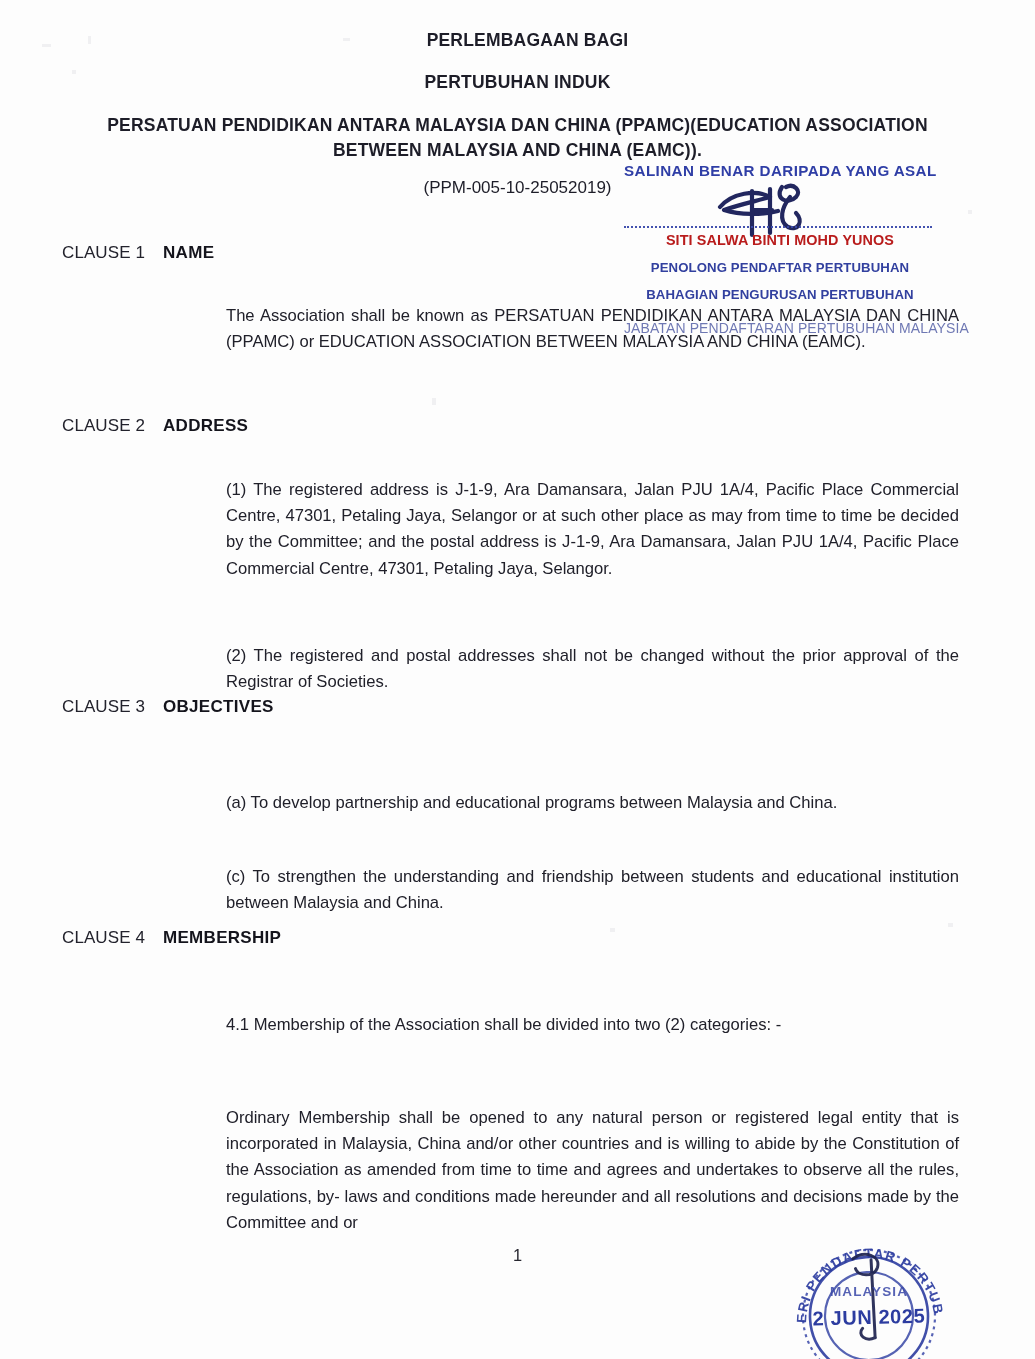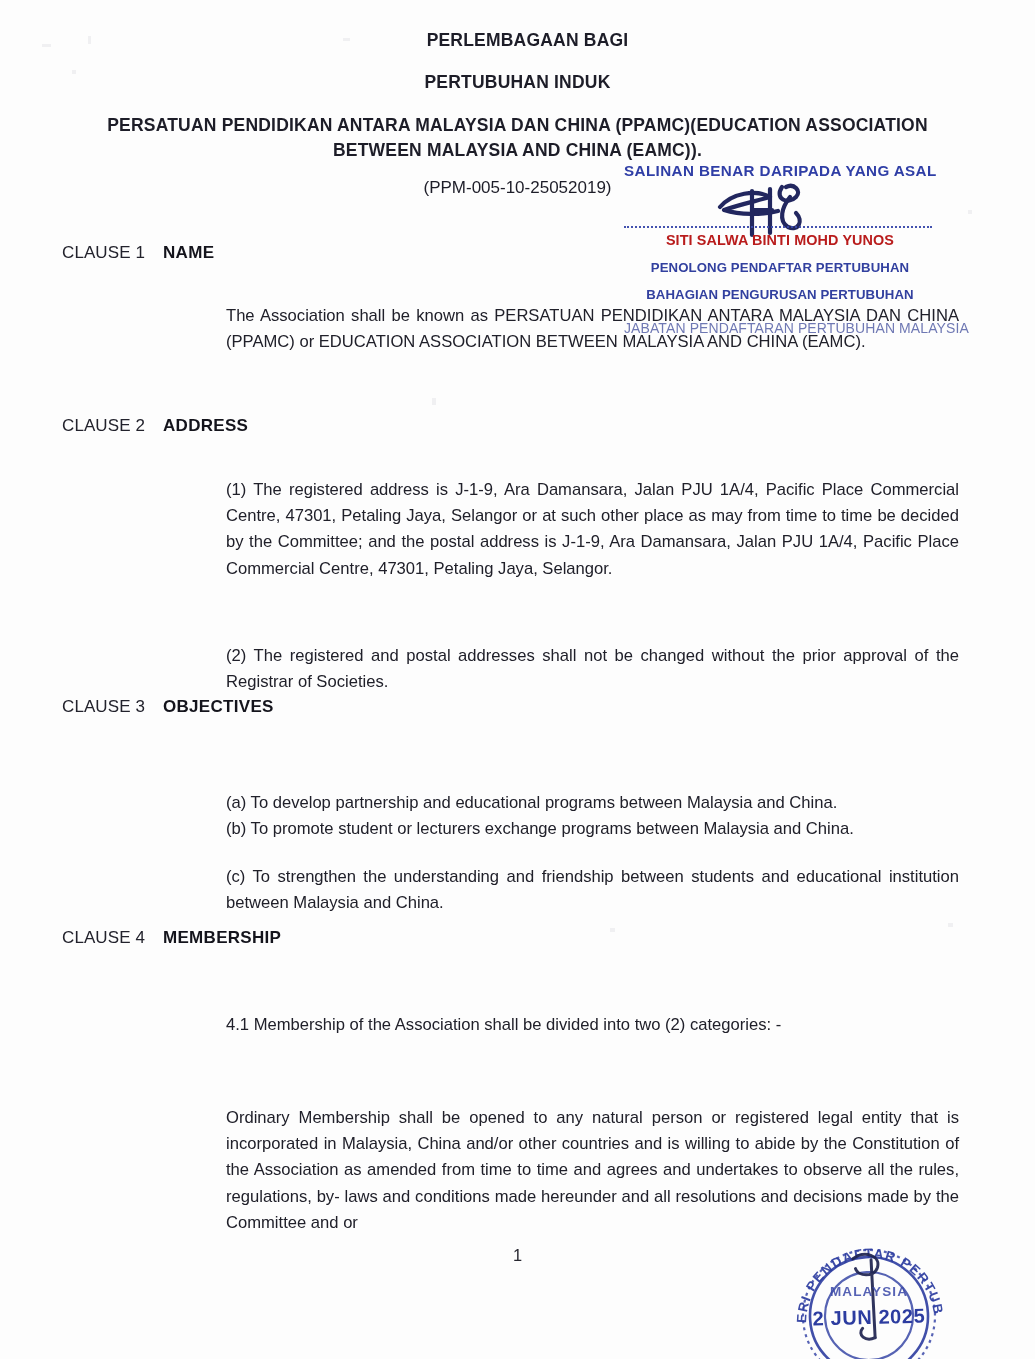--- a/index.html
+++ b/index.html
@@ -266,21 +266,20 @@
     <span class="clause-title">ADDRESS</span>
   </div>
   <div class="para" style="top:477px;">(1) The registered address is J-1-9, Ara Damansara, Jalan PJU 1A/4, Pacific Place Commercial Centre, 47301, Petaling Jaya, Selangor or at such other place as may from time to time be decided by the Committee; and the postal address is J-1-9, Ara Damansara, Jalan PJU 1A/4, Pacific Place Commercial Centre, 47301, Petaling Jaya, Selangor.</div>
   <div class="para" style="top:643px;">(2) The registered and postal addresses shall not be changed without the prior approval of the Registrar of Societies.</div>
 
   <div class="clause-row" style="top:697px;">
     <span class="clause-no">CLAUSE 3</span>
     <span class="clause-title">OBJECTIVES</span>
   </div>
   <div class="para nojust" style="top:790px;">(a) To develop partnership and educational programs between Malaysia and China.</div>
-  <div class="para" style="top:816px;">(b) To promote student or lecturers exchange programs between Malaysia and China.</div>
   <div class="para" style="top:864px;">(c) To strengthen the understanding and friendship between students and educational institution between Malaysia and China.</div>
 
   <div class="clause-row" style="top:928px;">
     <span class="clause-no">CLAUSE 4</span>
     <span class="clause-title">MEMBERSHIP</span>
   </div>
   <div class="para nojust" style="top:1012px;">4.1 Membership of the Association shall be divided into two (2) categories: -</div>
   <div class="para" style="top:1105px;">Ordinary Membership shall be opened to any natural person or registered legal entity that is incorporated in Malaysia, China and/or other countries and is willing to abide by the Constitution of the Association as amended from time to time and agrees and undertakes to observe all the rules, regulations, by- laws and conditions made hereunder and all resolutions and decisions made by the Committee and or</div>
 
   <div class="page-no">1</div>

